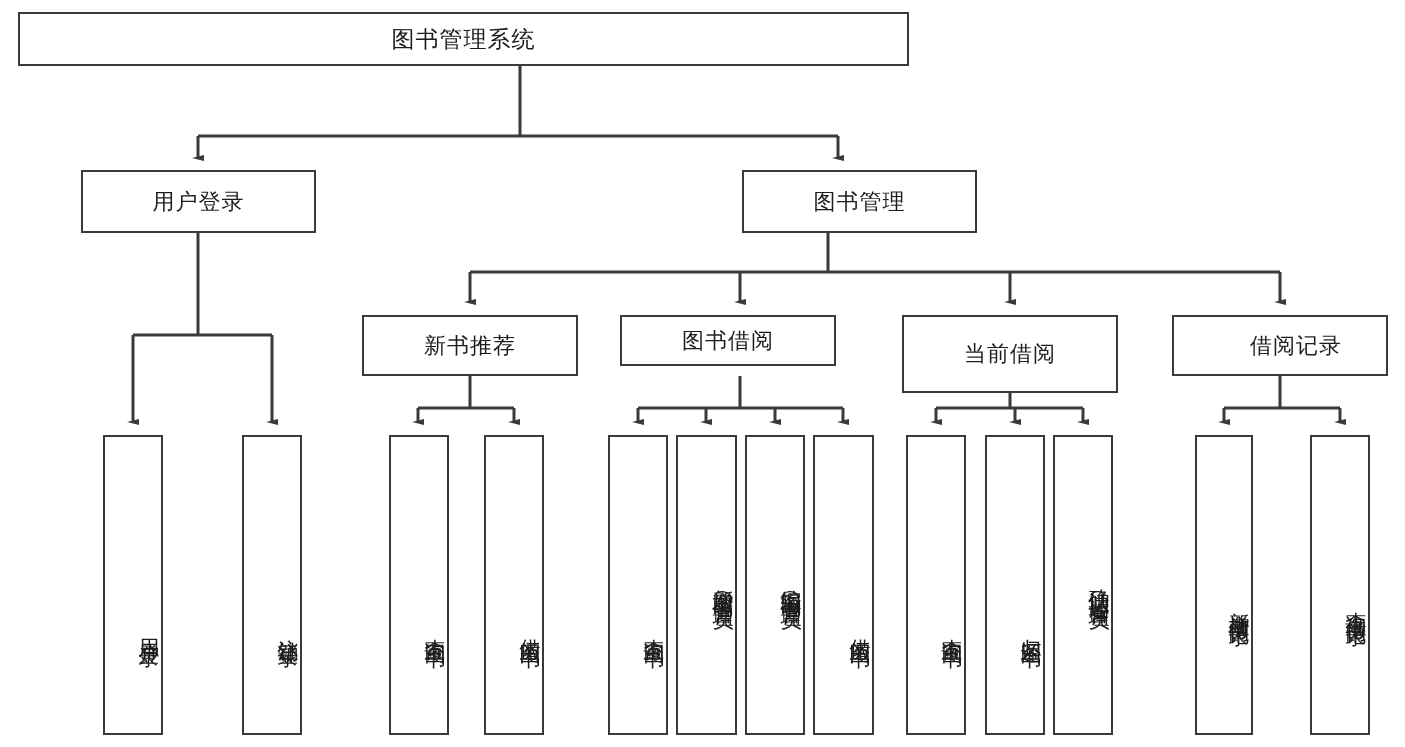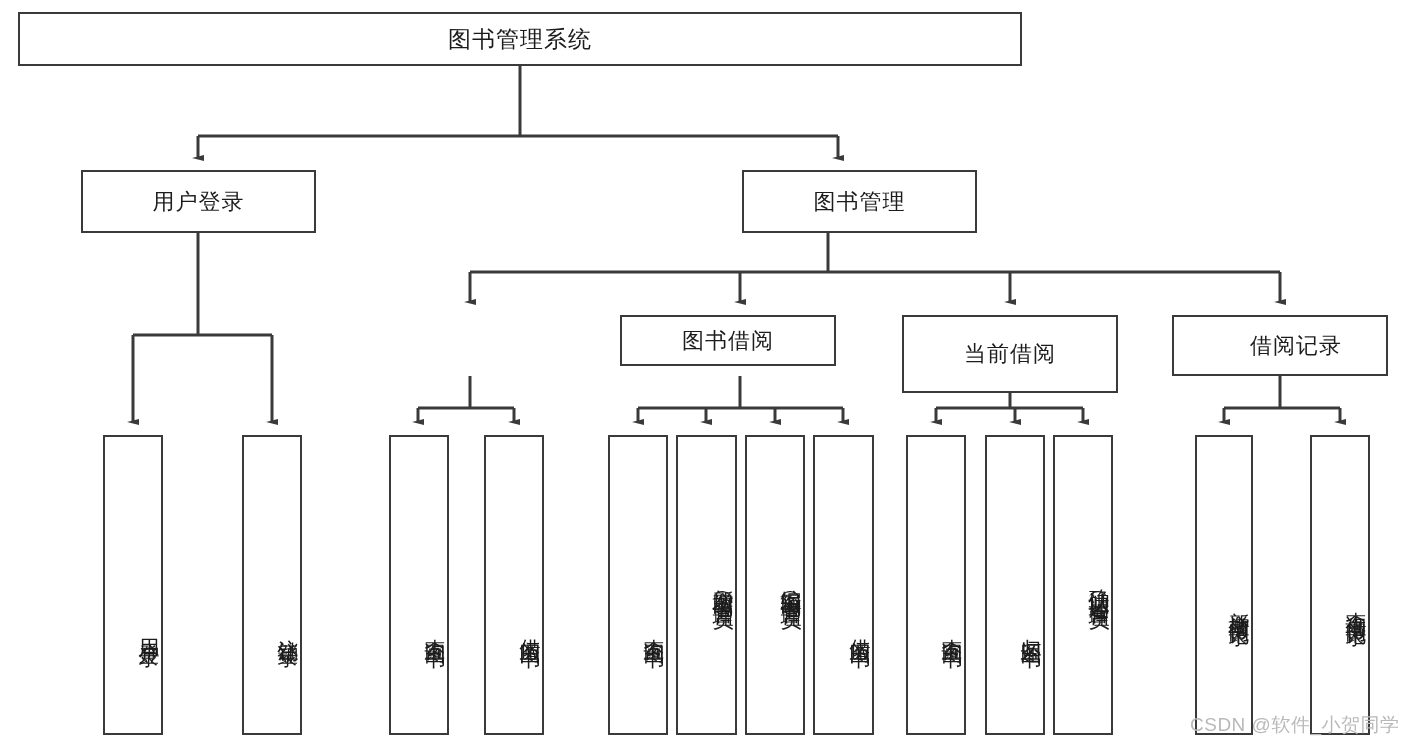--- a/index.html
+++ b/index.html
@@ -124,31 +124,34 @@
       <path d="M1015,408 L1015,422" marker-end="url(#arrow)"></path>
       <path d="M1083,408 L1083,422" marker-end="url(#arrow)"></path>
 
       <path d="M1280,376 L1280,408"></path>
       <path d="M1224,408 L1340,408"></path>
       <path d="M1224,408 L1224,422" marker-end="url(#arrow)"></path>
       <path d="M1340,408 L1340,422" marker-end="url(#arrow)"></path>
     </g>
   </svg>
 
-  <div class="node node-h node-root" style="left:18px; top:12px; width:1004px; height:54px;">
+  <div class="node node-h node-root" style="left:18px; top:12px; width:891px; height:54px;">
     <span>图书管理系统</span>
   </div>
 
   <div class="node node-h" style="left:81px; top:170px; width:235px; height:63px;">
     <span>用户登录</span>
   </div>
   <div class="node node-h" style="left:711px; top:170px; width:235px; height:63px;margin-left:31px;">
     <span>图书管理</span>
   </div>
 
+  <div class="node node-h" style="left:362px; top:315px; width:216px; height:61px;">
+    <span>新书推荐</span>
+  </div>
   <div class="node node-h" style="left:620px; top:315px; width:216px; height:51px;">
     <span>图书借阅</span>
   </div>
   <div class="node node-h" style="left:902px; top:315px; width:216px; height:78px;">
     <span>当前借阅</span>
   </div>
   <div class="node node-h" style="left:1172px; top:315px; width:216px; height:61px;padding-left:32px;">
     <span>借阅记录</span>
   </div>
 
@@ -189,15 +192,14 @@
     <span class="vtext">确认归还（管理员）</span>
   </div>
 
   <div class="node node-v pad-top-sm" style="left:1195px; top:435px; width:58px; height:300px;">
     <span class="vtext">新增借阅记录</span>
   </div>
   <div class="node node-v pad-top-sm" style="left:1310px; top:435px; width:60px; height:300px;">
     <span class="vtext">查询借阅记录</span>
   </div>
 
-  <div class="watermark">CSDN @软件_小贺同学</div>
 
 </div>
 
 </body></html>

